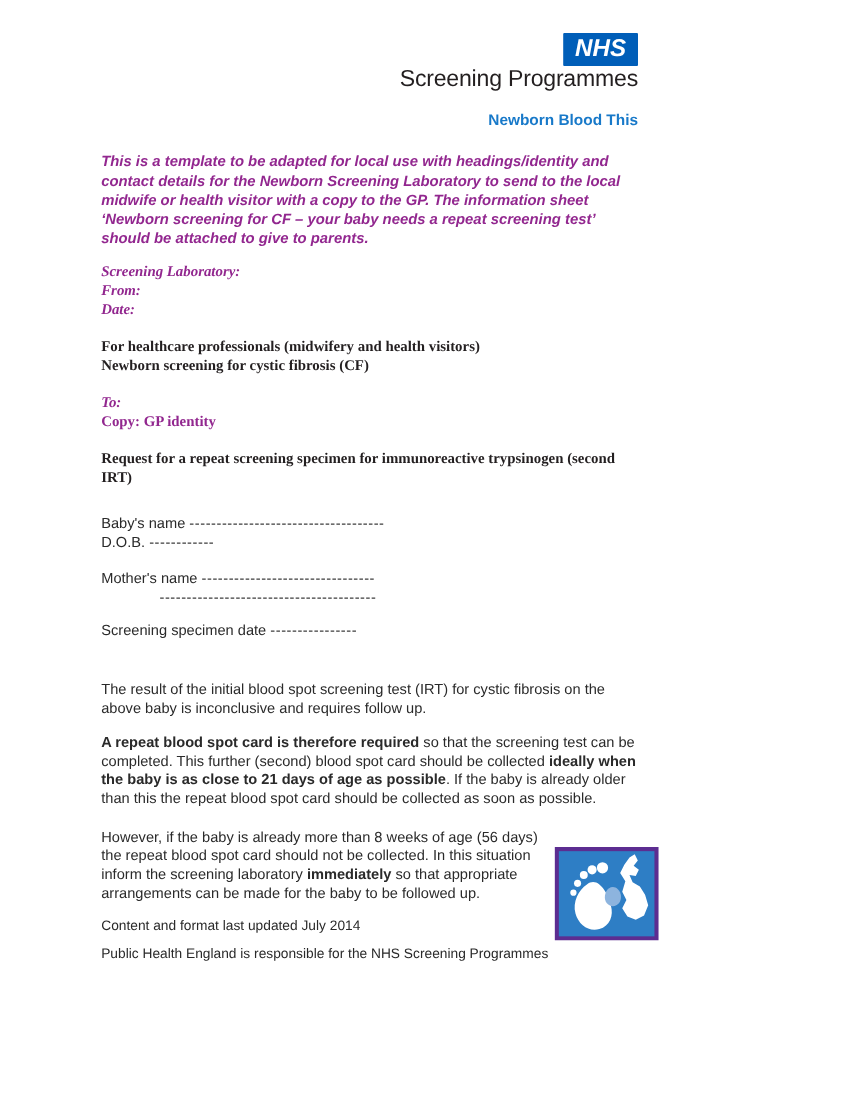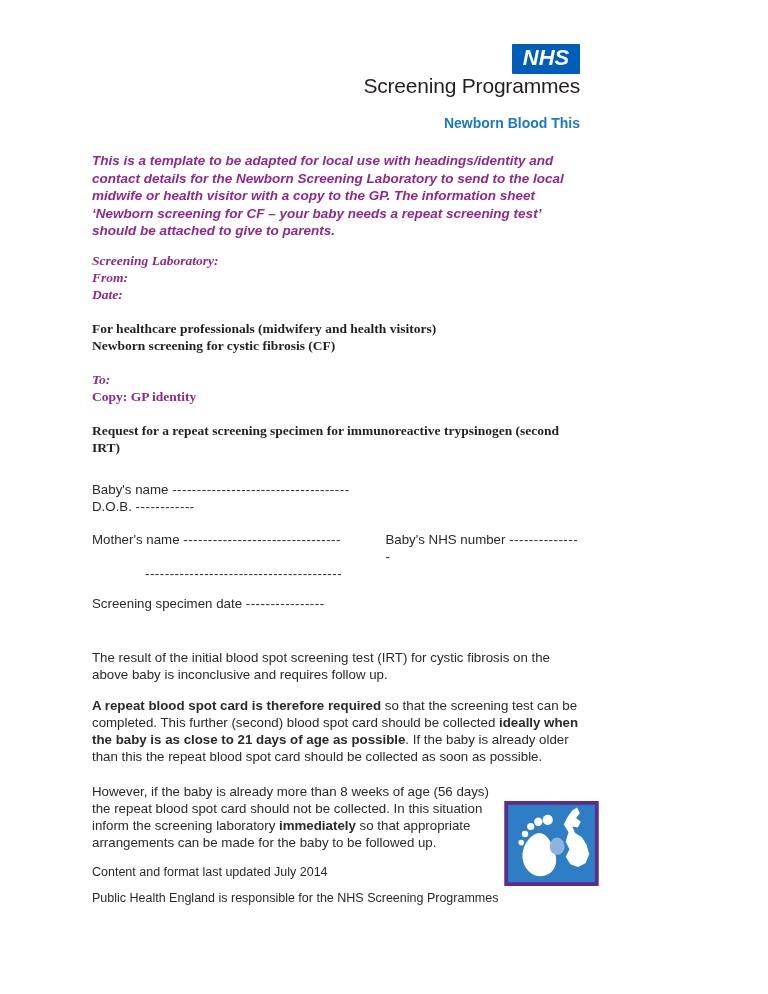--- a/index.html
+++ b/index.html
@@ -5,21 +5,21 @@
   * { margin:0; padding:0; box-sizing:border-box; }
   html,body { background:#ffffff; }
   body {
     width:768px; height:994px;
     font-family:"Liberation Sans", sans-serif;
     color:#222222;
     overflow:hidden;
   }
   .page {
     width:672px; height:994px;
-    padding:44px 92px 0 92px;
+    padding:30px 92px 0 92px;
     position:relative;
     overflow:hidden;
     background:#ffffff;
   }
   
   .doc-header { display:flex; flex-direction:column; align-items:flex-end; }
   .nhs-logo {
     background:var(--nhs-blue,#005EB8);
     color:#ffffff;
     width:68px; height:30px;
@@ -129,24 +129,20 @@
       <div class="cell-right">
         <span>D.O.B.</span>
         <span class="dashes">------------</span>
       </div>
     </div>
     <div class="form-row">
       <div class="cell-left">
         <span>Mother's name</span>
         <span class="dashes">--------------------------------</span>
       </div>
-      <div class="cell-right">
-        <span>Baby's NHS number</span>
-        <span class="dashes">---------------</span>
-      </div>
     </div>
     <div class="addr-cont">
       <span class="dashes">----------------------------------------</span>
     </div>
     <div class="form-row specimen">
       <div>
         <span>Screening specimen date</span>
         <span class="dashes">----------------</span>
       </div>
     </div>

